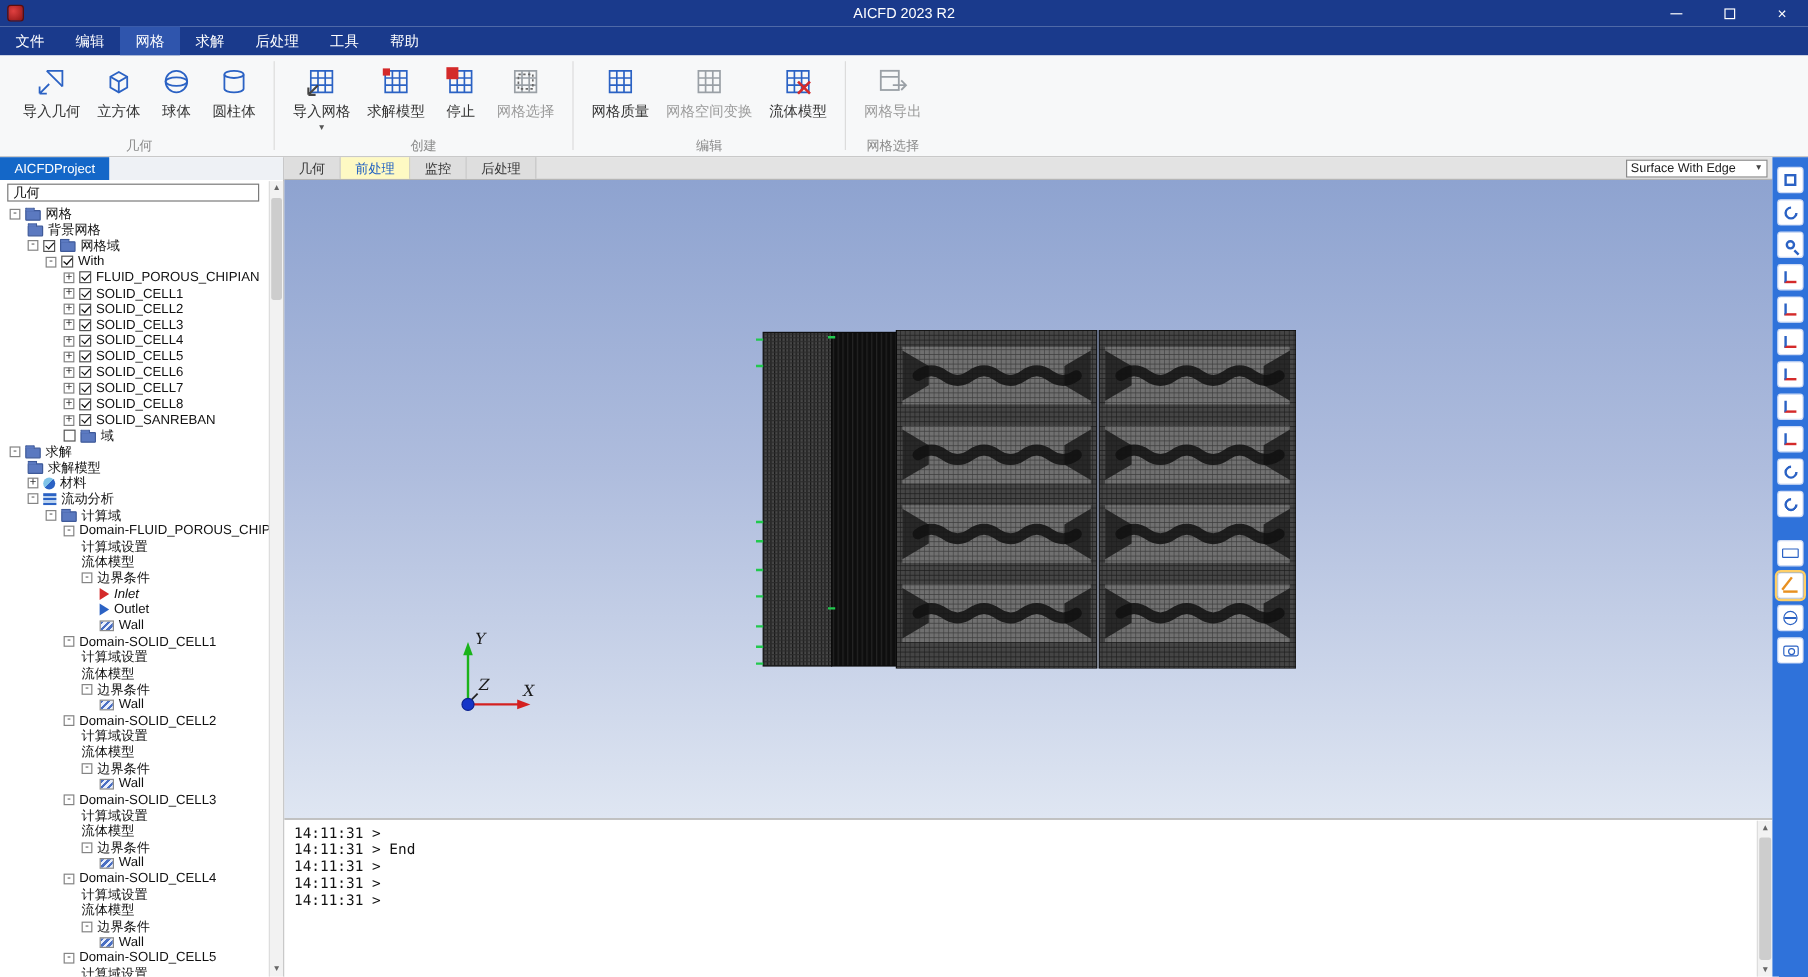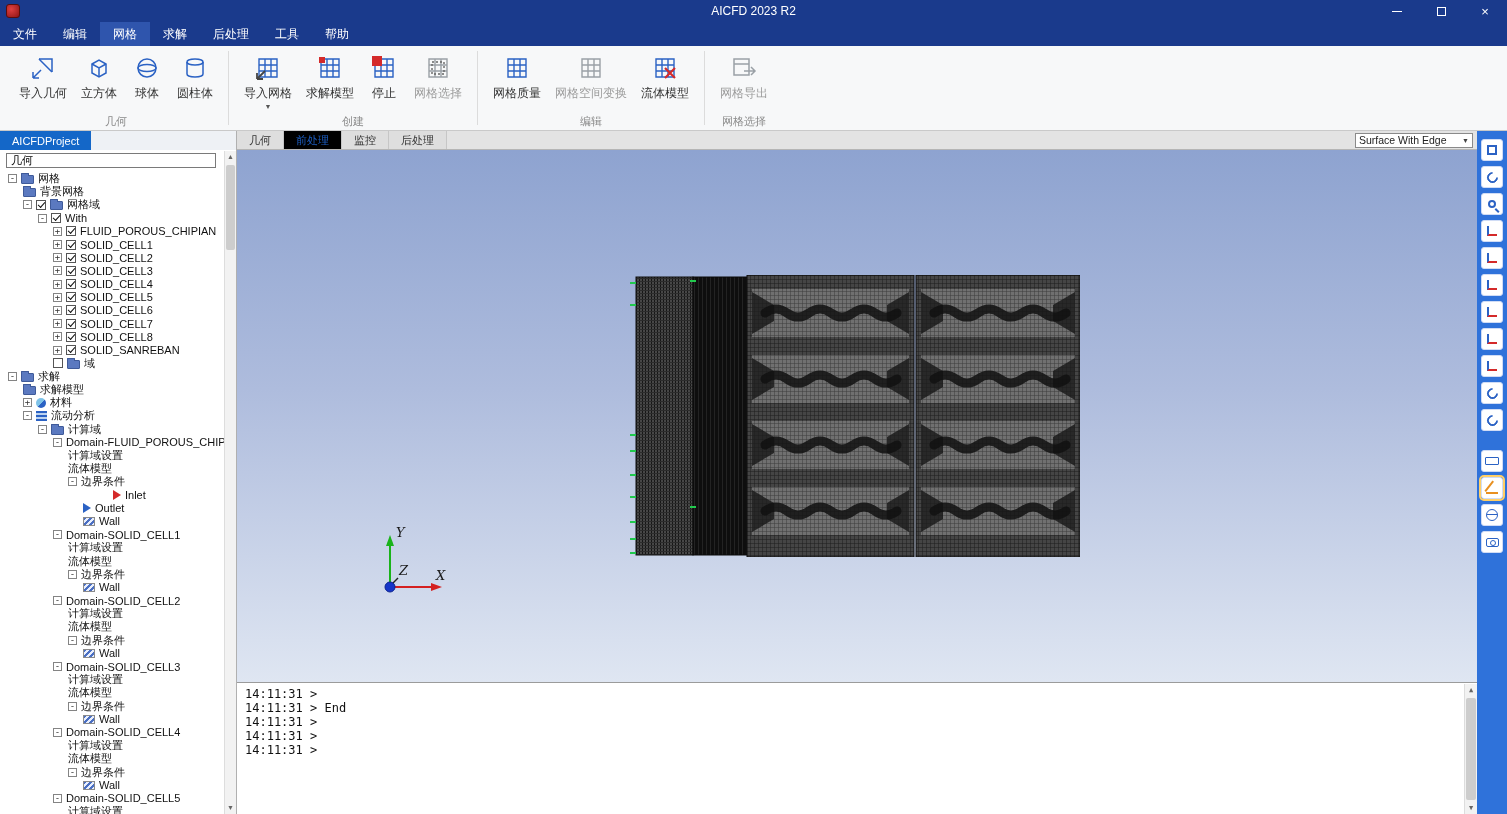--- a/index.html
+++ b/index.html
@@ -52,21 +52,21 @@
   .ti-wall { width:12px; height:9px; border:1px solid #8a8a8a; background:repeating-linear-gradient(135deg,#4a6fc3 0 2px,#e8eefc 2px 4px); }
   .tree-scroll { position:absolute; top:20px; right:0; bottom:0; width:12px; background:#f2f2f2; border-left:1px solid #ddd; font-size:7px; color:#666; text-align:center; }
   .ts-up { position:absolute; top:0; left:0; right:0; height:12px; line-height:12px; }
   .ts-down { position:absolute; bottom:0; left:0; right:0; height:12px; line-height:12px; }
   .ts-thumb { position:absolute; top:14px; left:1px; right:1px; height:85px; background:#cdcdcd; border-radius:2px; }
 
   
   .main-tabs { position:absolute; top:131px; left:237px; right:30px; height:19px; background:#e3e3e3; border-bottom:1px solid #b5b5b5; display:flex; align-items:stretch; }
   .vtabs { display:flex; align-items:stretch; }
   .vtab { padding:0 12px; font-size:11px; display:flex; align-items:center; border-right:1px solid #c6c6c6; color:#333; background:#dedede; }
-  .vtab.active { background:#000000; color:#1d5ec2;font-family:Liberation Mono, monospace; }
+  .vtab.active { background:#fef9c3; color:#1d5ec2;font-family:Liberation Mono, monospace; }
   .display-select { margin-left:auto; align-self:center; margin-right:4px; width:118px; height:15px; border:1px solid #8a8a8a; background:#fff; font-size:10.5px; display:flex; align-items:center; justify-content:space-between; padding:0 3px; color:#222; }
   .ds-caret { font-size:7px; color:#444; }
 
   
   .viewport { position:absolute; top:150px; left:237px; right:30px; bottom:132px; background:linear-gradient(180deg,#8ea3d0 0%,#aebcdd 45%,#dfe6f2 100%); overflow:hidden; }
   .mesh { position:absolute; left:393px; top:125px; }
   .axes { position:absolute; left:125px; top:371px; }
 
   
   .console { position:absolute; left:237px; right:30px; bottom:0; height:132px; background:#fff; border-top:1px solid #9b9b9b; padding:5px 18px 4px 8px; font-family:"DejaVu Sans Mono",monospace; font-size:12px; line-height:13.9px; color:#111; }
@@ -341,21 +341,21 @@
       <div class="tree-row" style="padding-left: 68px;">
         <span class="tree-label">计算域设置</span>
       </div>
       <div class="tree-row" style="padding-left: 68px;">
         <span class="tree-label">流体模型</span>
       </div>
       <div class="tree-row" style="padding-left: 68px;">
         <span class="exp">-</span>
         <span class="tree-label">边界条件</span>
       </div>
-      <div class="tree-row" style="padding-left: 113px;">
+      <div class="tree-row" style="padding-left: 83px; font-style: italic;">
         <span class="tree-icon ti-inlet"></span>
         <span class="tree-label">Inlet</span>
       </div>
       <div class="tree-row" style="padding-left: 83px;">
         <span class="tree-icon ti-outlet"></span>
         <span class="tree-label">Outlet</span>
       </div>
       <div class="tree-row" style="padding-left: 83px;">
         <span class="tree-icon ti-wall"></span>
         <span class="tree-label">Wall</span>

